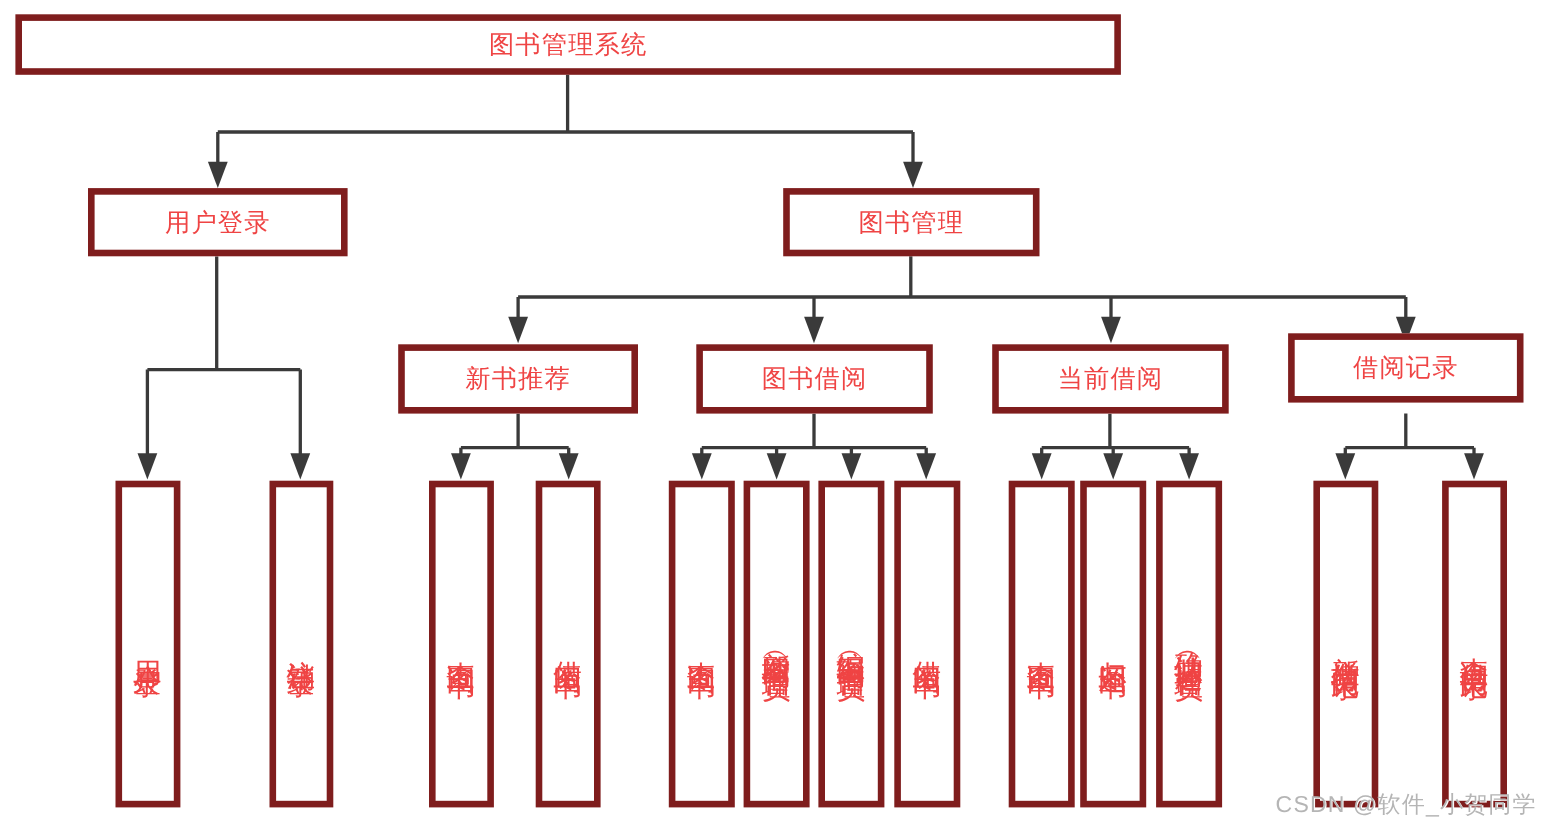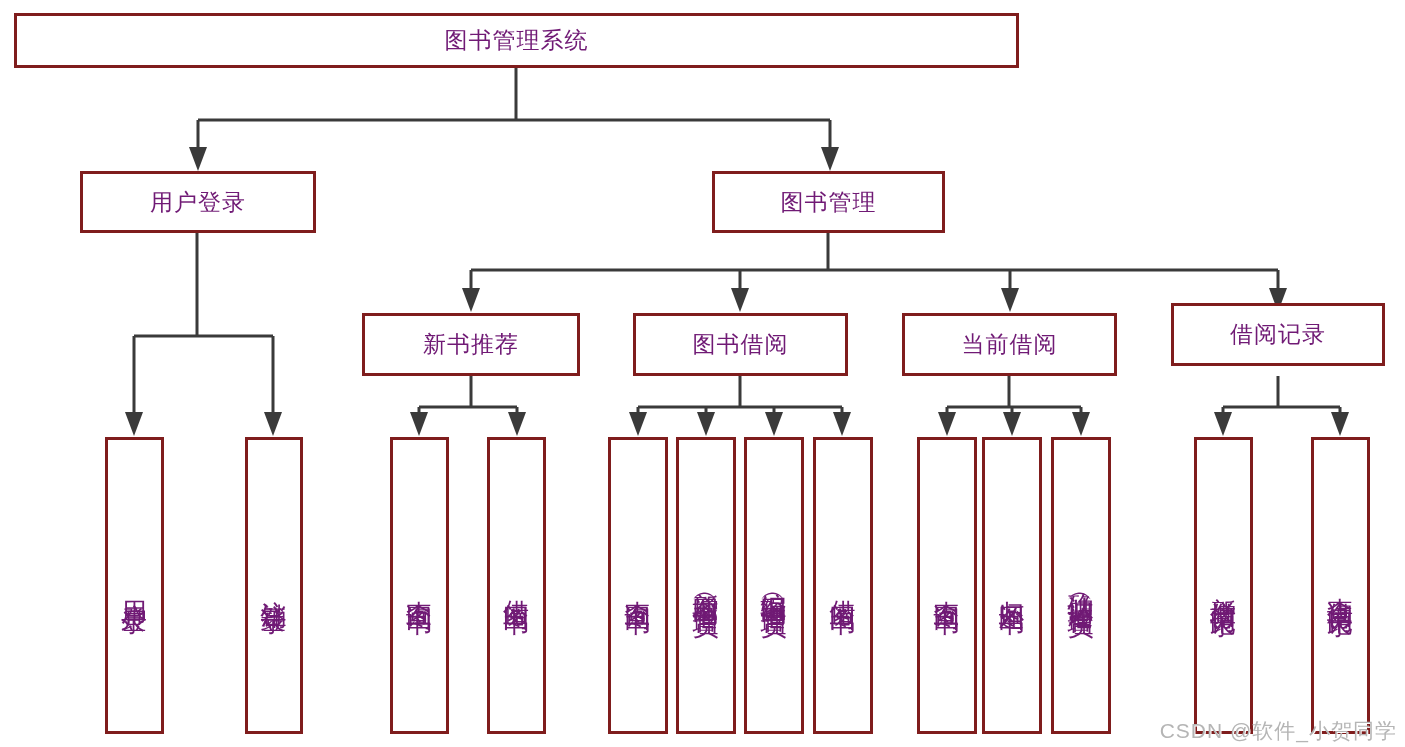--- a/index.html
+++ b/index.html
@@ -5,22 +5,22 @@
   html,body{margin:0;padding:0;background:#ffffff;}
   .stage{
     position:relative;width:1405px;height:747px;background:#ffffff;
     font-family:"Liberation Sans","DejaVu Sans",sans-serif;
     overflow:hidden;
   }
   svg.connectors{position:absolute;left:0;top:0;width:1405px;height:747px;}
   svg.connectors path{fill:none;stroke:#3a3a3a;stroke-width:3;}
   svg.connectors polygon{fill:#3a3a3a;stroke:none;}
   .node{
-    position:absolute;box-sizing:border-box;border:3px solid #7f1d1d;background:#ffffff;
-    display:flex;align-items:center;justify-content:center;color:#701a75;
+    position:absolute;box-sizing:border-box;border:6px solid #7f1d1d;background:#ffffff;
+    display:flex;align-items:center;justify-content:center;color:#ef4444;
   }
   .node.h .lbl{font-size:23px;letter-spacing:1px;white-space:nowrap;}
   .node.v{top:437px;height:297px;}
   .node.v .lbl{
     writing-mode:vertical-rl;text-orientation:mixed;
     font-size:26px;letter-spacing:3px;line-height:1;white-space:nowrap;
   }
   .watermark{
     position:absolute;right:8px;bottom:2px;font-size:21px;color:#b5b5b5;
     text-shadow:1px 1px 0 #ffffff;letter-spacing:1px;white-space:nowrap;margin-top:28px;

